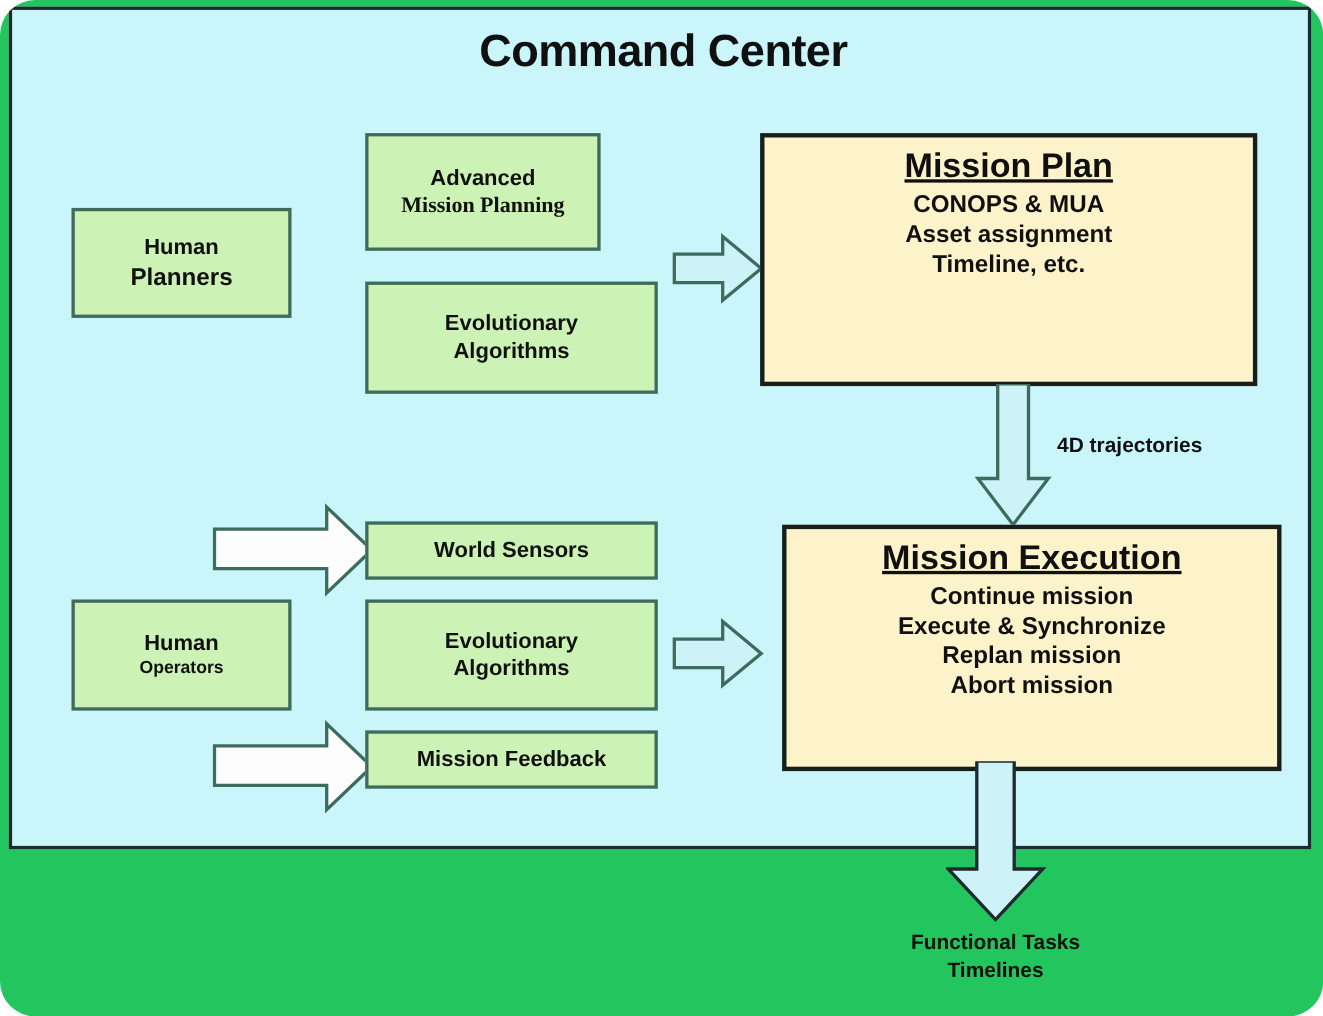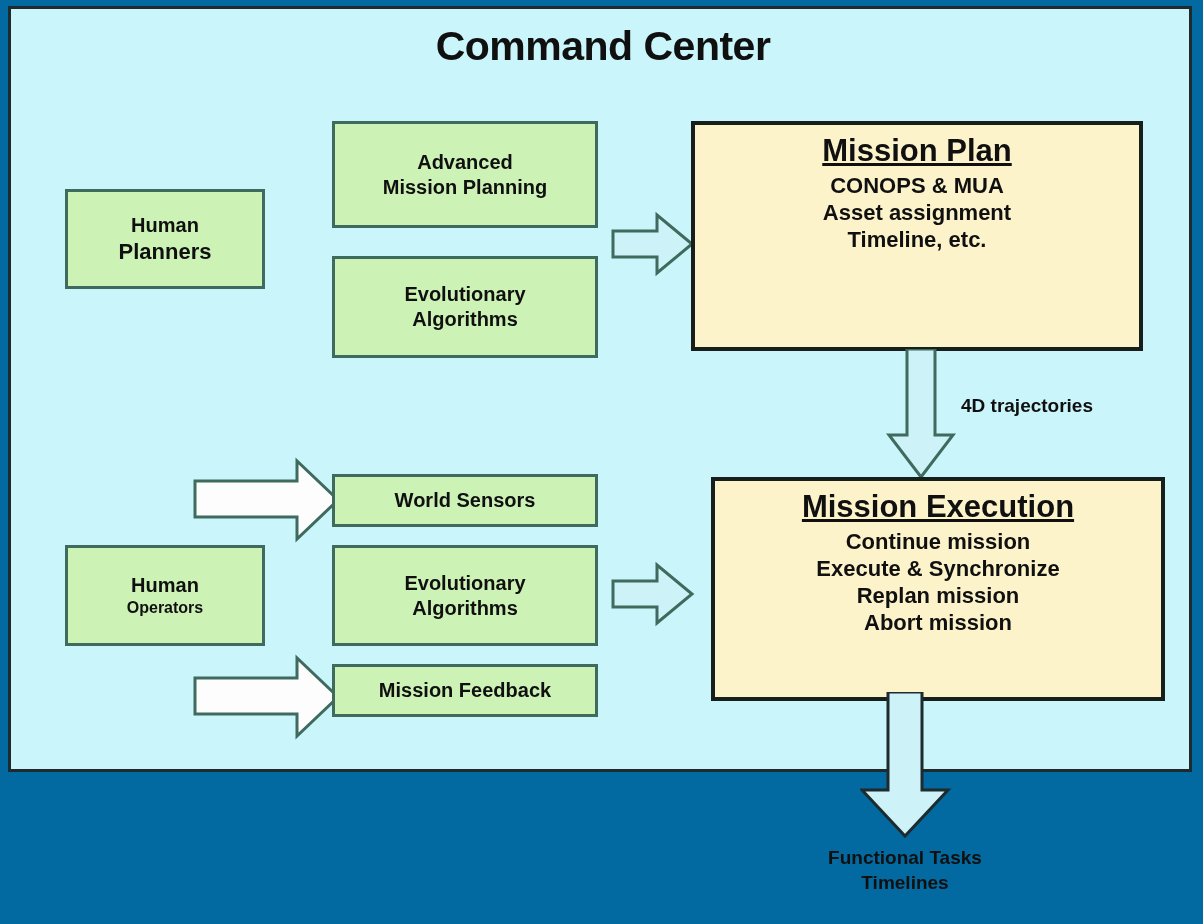--- a/index.html
+++ b/index.html
@@ -8,22 +8,23 @@
     padding: 0;
     background: #ffffff;
   }
   body {
     font-family: "Liberation Sans", sans-serif;
   }
   #stage {
     position: relative;
     width: 1203px;
     height: 924px;
-    background: #0369a1;
+    background: #22c55e;
     overflow: hidden;
+    border-radius: 32px;
   }
 
   
   .panel {
     position: absolute;
     left: 8px;
     top: 6px;
     width: 1184px;
     height: 766px;
     background: #c9f5fb;
@@ -113,23 +114,23 @@
 
   <div class="panel">
 
     <div class="panel-title">Command Center</div>
 
     <div class="node node-green" style="left:54px; top:180px; width:200px; height:100px; flex-direction:column;">
       <span class="node-line" style="font-size:20px;">Human</span>
       <span class="node-line" style="font-size:22px;">Planners</span>
     </div>
 
-    <div class="node node-green" style="left:321px; top:112px; width:266px; height:107px; flex-direction:column; align-items:center; justify-content:center;">
+    <div class="node node-green" style="left:321px; top:112px; width:214px; height:107px; flex-direction:column; align-items:center; justify-content:center;">
       <span class="node-line" style="font-size:20px;">Advanced</span>
-      <span class="node-line" style="font-size:20px;">Mission Planning</span>
+      <span class="node-line" style="font-size:20px;font-family:Liberation Serif, serif;">Mission Planning</span>
     </div>
 
     <div class="node node-green" style="left:321px; top:247px; width:266px; height:102px; flex-direction:column;">
       <span class="node-line" style="font-size:20px;">Evolutionary</span>
       <span class="node-line" style="font-size:20px;">Algorithms</span>
     </div>
 
     <div class="arrow" style="left:600px; top:200px;">
       <svg width="84" height="70" viewBox="0 0 84 70">
         <polygon points="2,22 46,22 46,6 81,35 46,64 46,48 2,48" fill="#cdf3f9" stroke="#3f6b5e" stroke-width="3" stroke-linejoin="miter"></polygon>

